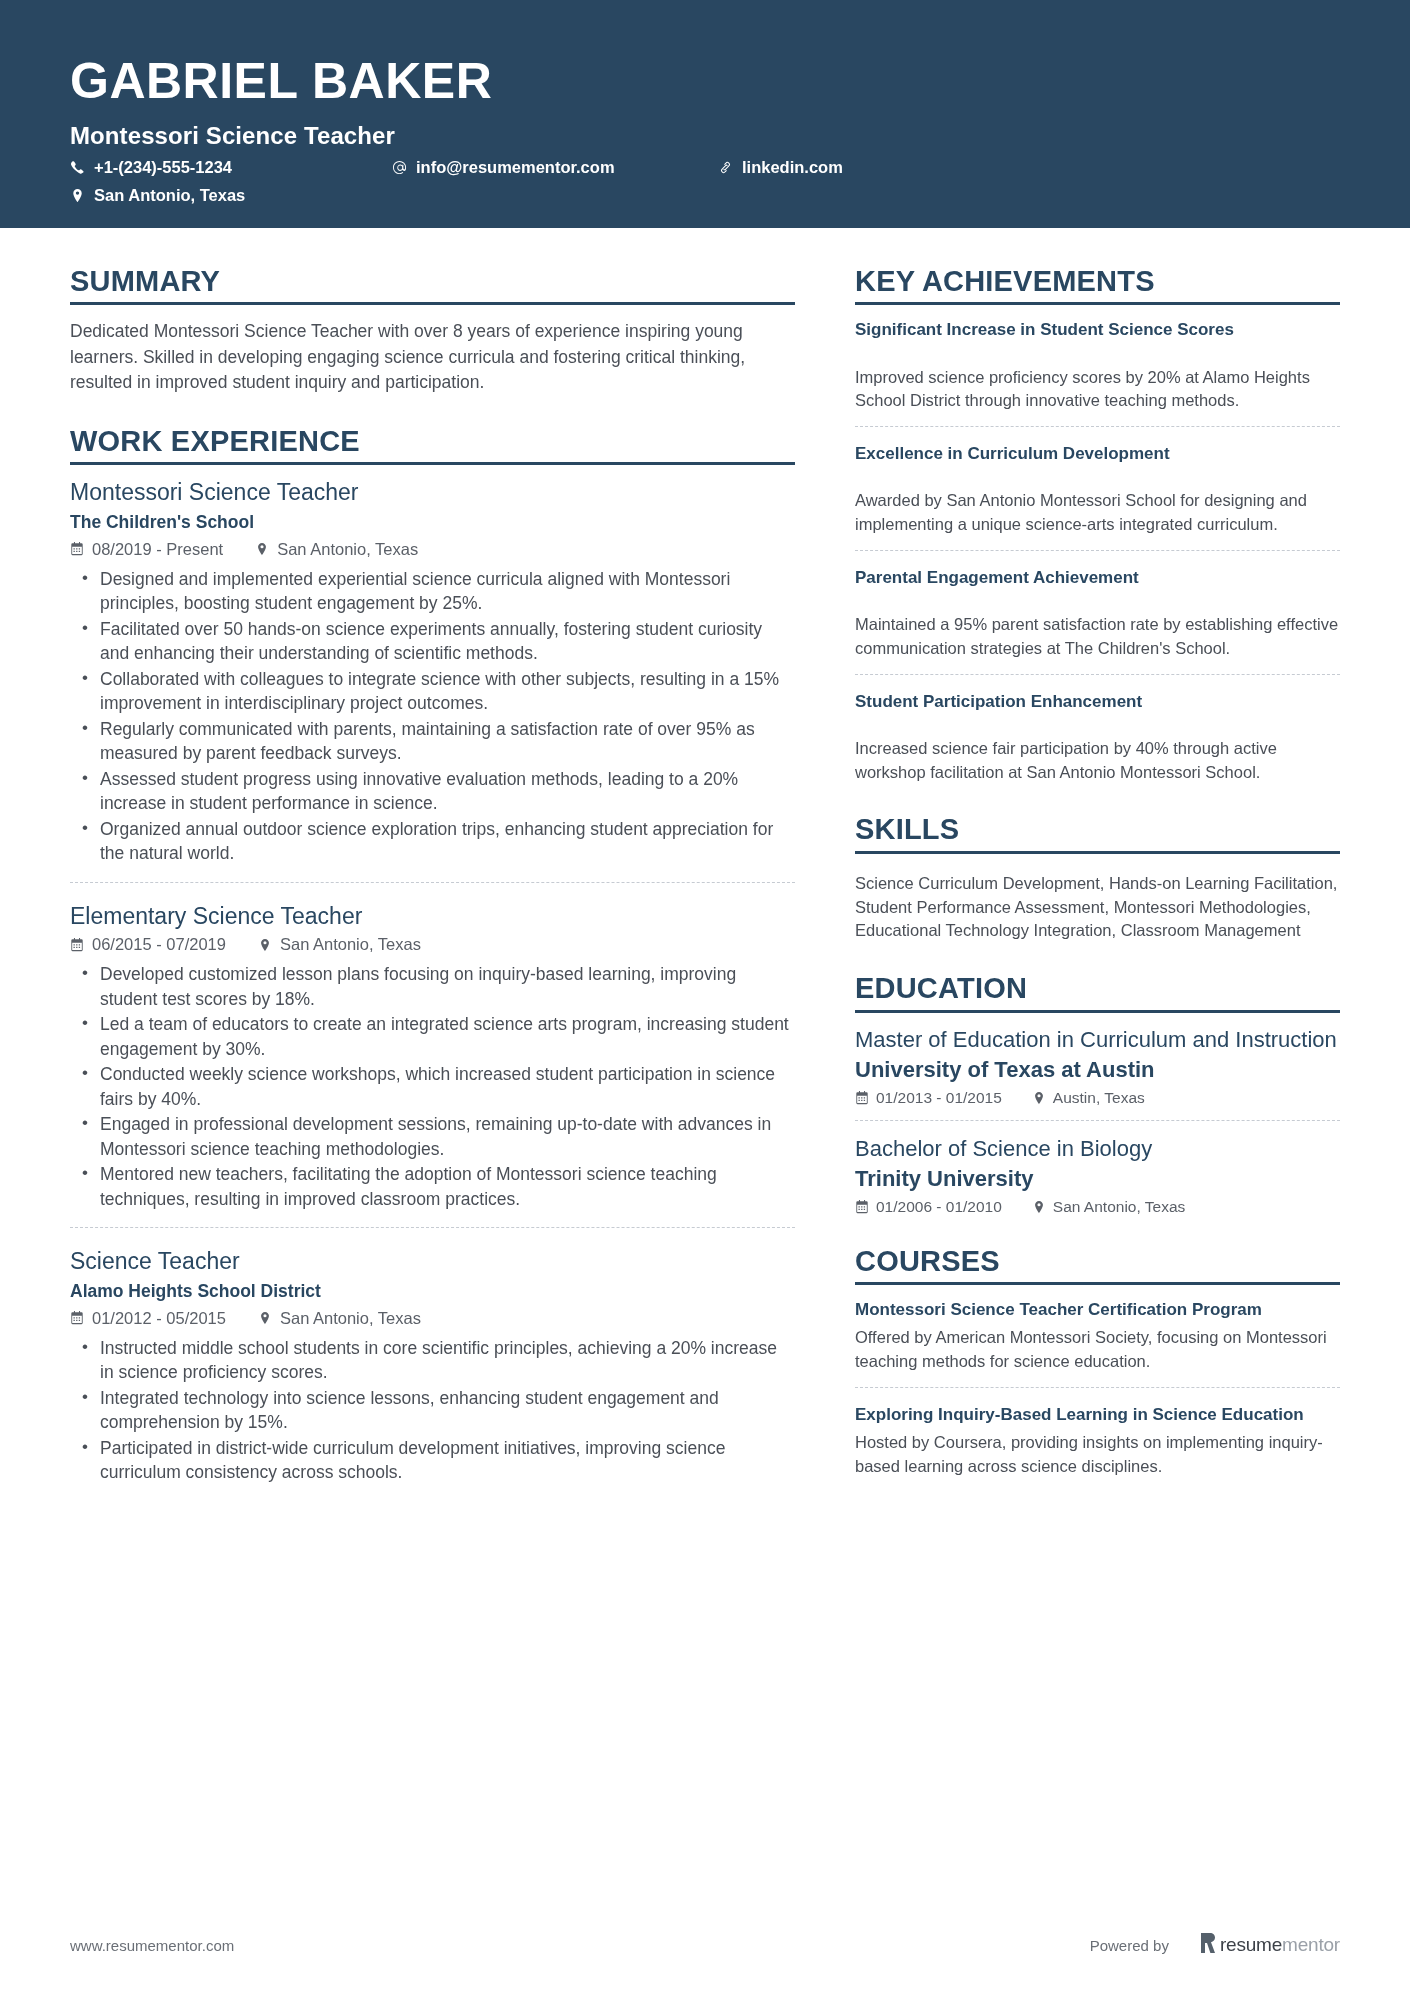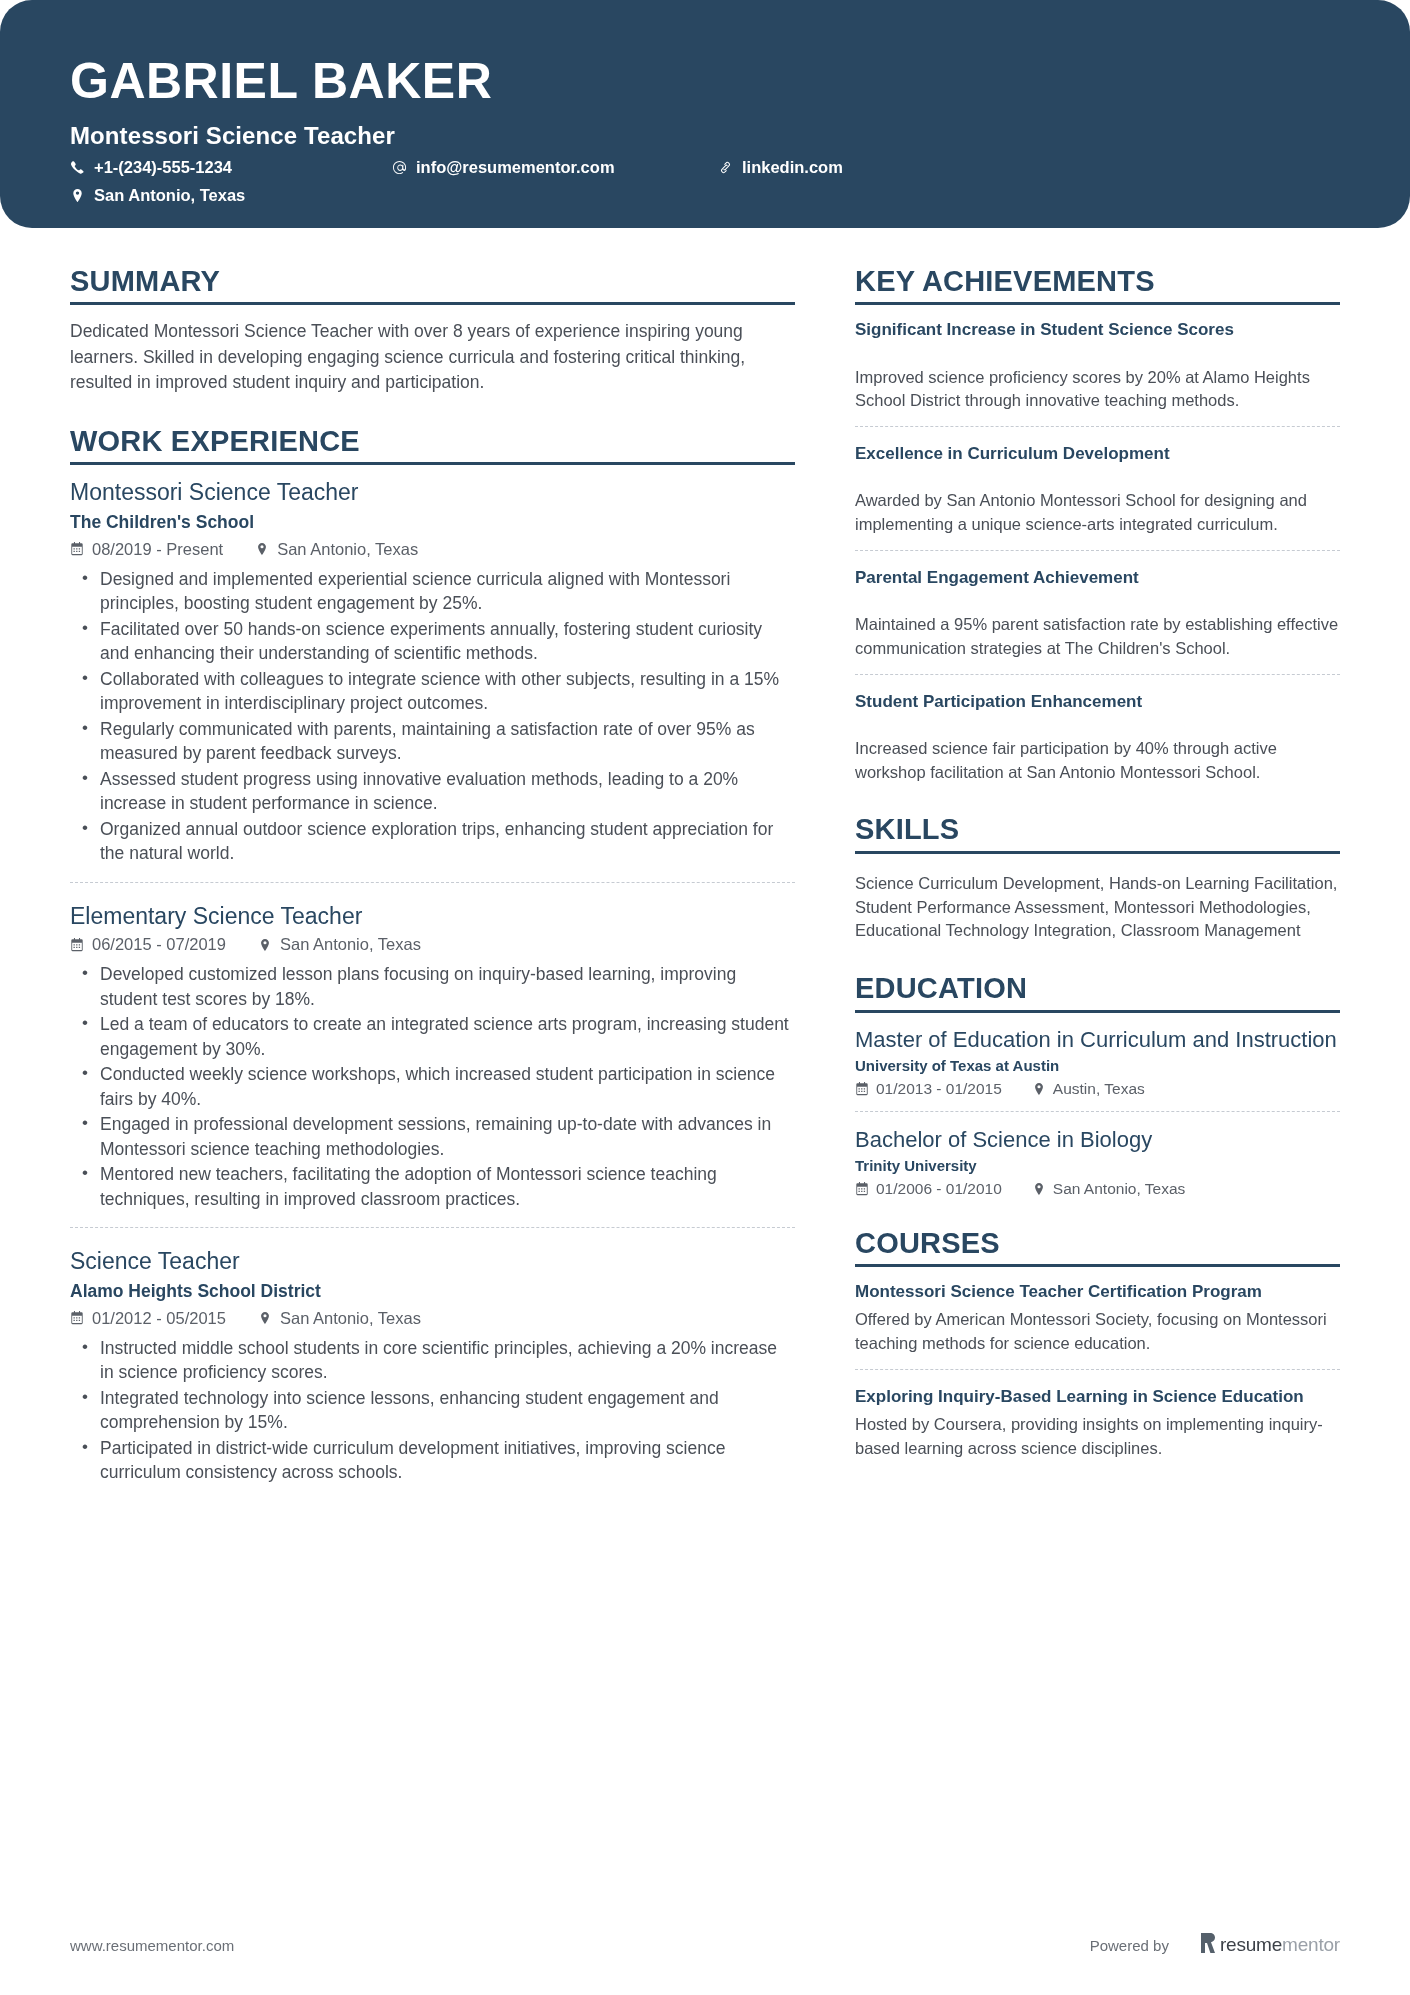--- a/index.html
+++ b/index.html
@@ -17,21 +17,20 @@
     box-sizing: border-box;
   }
 
   
   .header {
     background: #294761;
     height: 228px;
     padding: 0 70px;
     box-sizing: border-box;
     position: relative;
-    border-radius: 32px;
   }
   .name {
     color: #ffffff;
     font-size: 50px;
     font-weight: bold;
     letter-spacing: 0.5px;
     line-height: 1;
     padding-top: 56px;
     margin: 0;
     font-family: "Liberation Sans Narrow", "Liberation Sans", sans-serif;
@@ -195,21 +194,21 @@
     border-top: 1px dashed #c6cbd2;
   }
   .edu-degree {
     color: #294761;
     font-size: 22px;
     line-height: 1.18;
     margin-bottom: 4px;
   }
   .edu-school {
     color: #294761;
-    font-size: 15px;
+    font-size: 22px;
     font-weight: bold;
     margin-bottom: 6px;
   }
   .edu-meta {
     display: flex;
     align-items: center;
     gap: 7px;
     color: #5b6068;
     font-size: 15.5px;
   }

